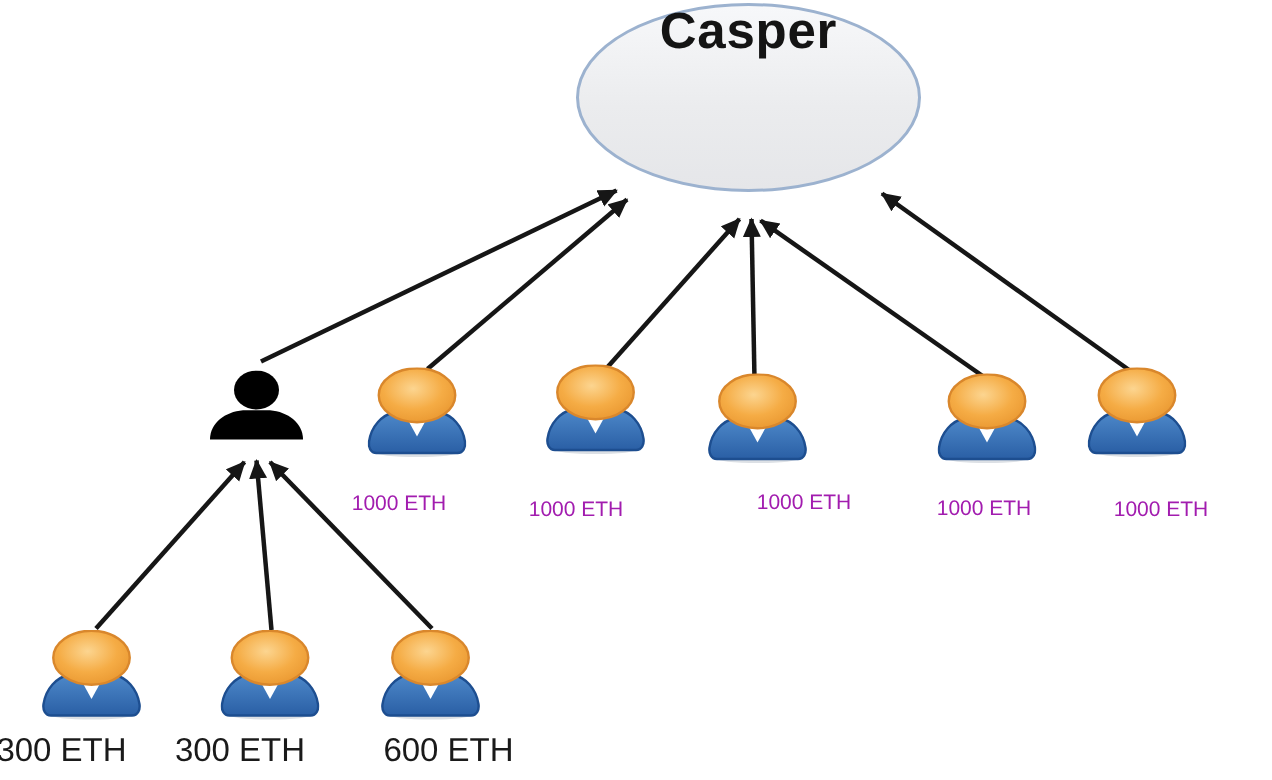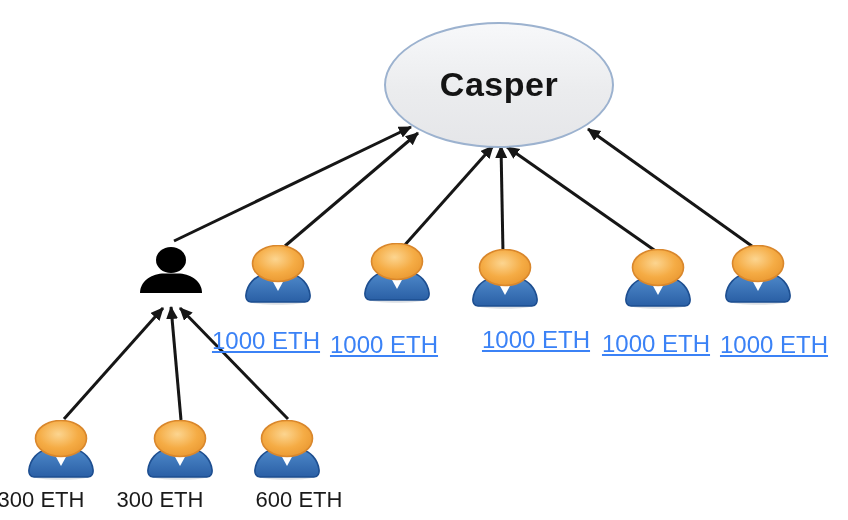--- a/index.html
+++ b/index.html
@@ -2,37 +2,37 @@
 <html><head>
 <meta charset="utf-8">
 <style>
   html,body{margin:0;padding:0;background:#ffffff;}
   .canvas{
     position:relative;width:848px;height:520px;background:#ffffff;overflow:hidden;
     font-family:"Liberation Sans", sans-serif;
   }
   .arrow-layer{position:absolute;left:0;top:0;width:848px;height:520px;pointer-events:none;}
   .casper-node{
-    position:absolute;left:384px;top:22px;width:230px;height:126px;
+    position:absolute;left:384px;top:2px;width:230px;height:126px;
     border:2px solid #9cb2cf;border-radius:50%;
     background:linear-gradient(180deg,#f7f8fa 0%,#ebecee 55%,#e5e6e9 100%);
     box-sizing:border-box;
-    display:flex;align-items:center;justify-content:center;
+    display:flex;justify-content:center;
   }
   .casper-title{
     font-size:34px;font-weight:600;color:#141414;letter-spacing:0.5px;
     margin-top:-2px;
   }
   .avatar{position:absolute;width:66px;height:60px;}
   .avatar svg{display:block;width:66px;height:60px;}
   .silhouette{position:absolute;left:136px;top:247px;width:70px;height:47px;}
   .silhouette svg{display:block;width:70px;height:47px;}
   .stake-label{
     position:absolute;transform:translateX(-50%);
-    font-size:24px;color:#3b82f6;white-space:nowrap;text-decoration:underline;
+    font-size:14px;color:#a21caf;white-space:nowrap;
   }
   .deposit-label{
     position:absolute;transform:translateX(-50%);
     font-size:22px;color:#1a1a1a;white-space:nowrap;
   }
   
   .v1{left:245px;top:245px;} .v2{left:364px;top:243px;} .v3{left:472px;top:249px;}
   .v4{left:625px;top:249px;} .v5{left:725px;top:245px;}
   .m1{left:28px;top:420px;} .m2{left:147px;top:420px;} .m3{left:254px;top:420px;}
   .l1{left:266px;top:327px;} .l2{left:384px;top:331px;} .l3{left:536px;top:326px;}

